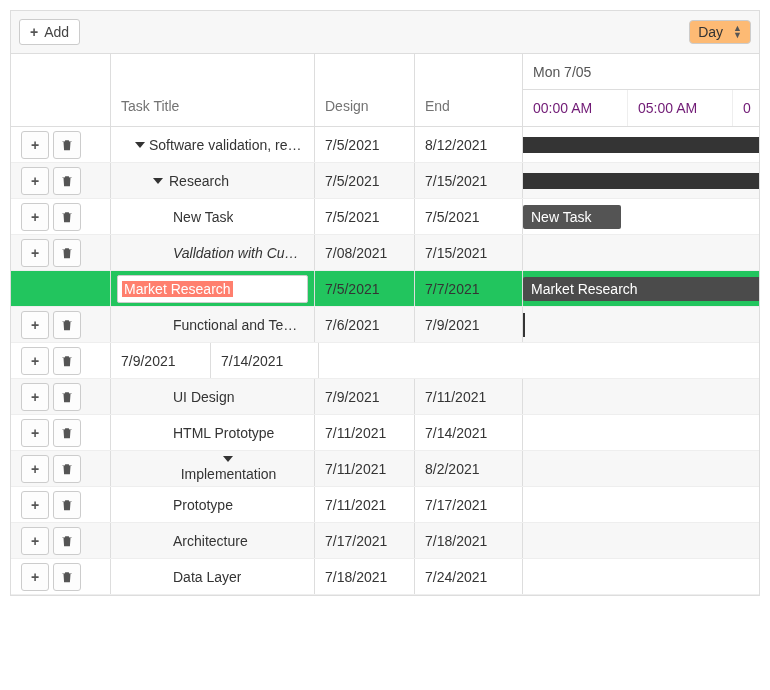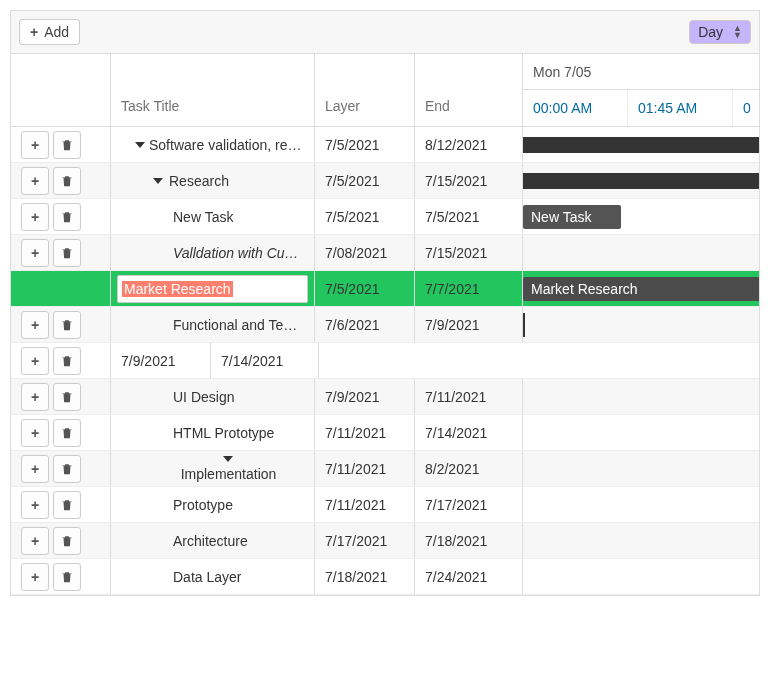--- a/index.html
+++ b/index.html
@@ -38,21 +38,21 @@
   }
   .plus-icon {
     font-weight: bold;
     font-size: 14px;
     line-height: 1;
     color: #555;
   }
   .view-select {
     display: inline-flex;
     align-items: center;
-    background: #c4b5fd;
+    background: #fdba74;
     border: 1px solid #ccc;
     border-radius: 4px;
     padding: 3px 8px;
     gap: 10px;
     cursor: pointer;
     font-size: 14px;
     color: #333;
   }
   .updown-icon {
     display: inline-flex;
@@ -102,21 +102,21 @@
   .timeline-bottom {
     height: 36px;
     display: flex;
   }
   .tick {
     flex: 0 0 105px;
     border-right: 1px solid #eee;
     padding-left: 10px;
     display: flex;
     align-items: center;
-    color: #0369a1;
+    color: #701a75;
   }
   .tick:last-child { flex: 0 0 40px; border-right: none; }
 
   .rows {
   }
   .row {
     display: flex;
     height: 36px;
     border-bottom: 1px solid #eee;
   }
@@ -234,28 +234,28 @@
         <span>▲</span>
           <span>▼</span>
       </span>
     </div>
   </div>
 
   <div class="headers">
     <div class="tree-headers">
       <div class="col col-actions"></div>
       <div class="col col-title">Task Title</div>
-      <div class="col col-start">Layer</div>
+      <div class="col col-start">Design</div>
       <div class="col col-end">End</div>
     </div>
     <div class="timeline-headers">
       <div class="timeline-top">Mon 7/05</div>
       <div class="timeline-bottom">
         <div class="tick">00:00 AM</div>
-        <div class="tick">01:45 AM</div>
+        <div class="tick">05:00 AM</div>
         <div class="tick">0</div>
       </div>
     </div>
   </div>
 
   <div class="rows" id="rows">
       <div class="row">
         <div class="cell col-actions" style="gap: 4px;">
           <span class="icon-btn">
             <span class="plus-icon">+</span>

